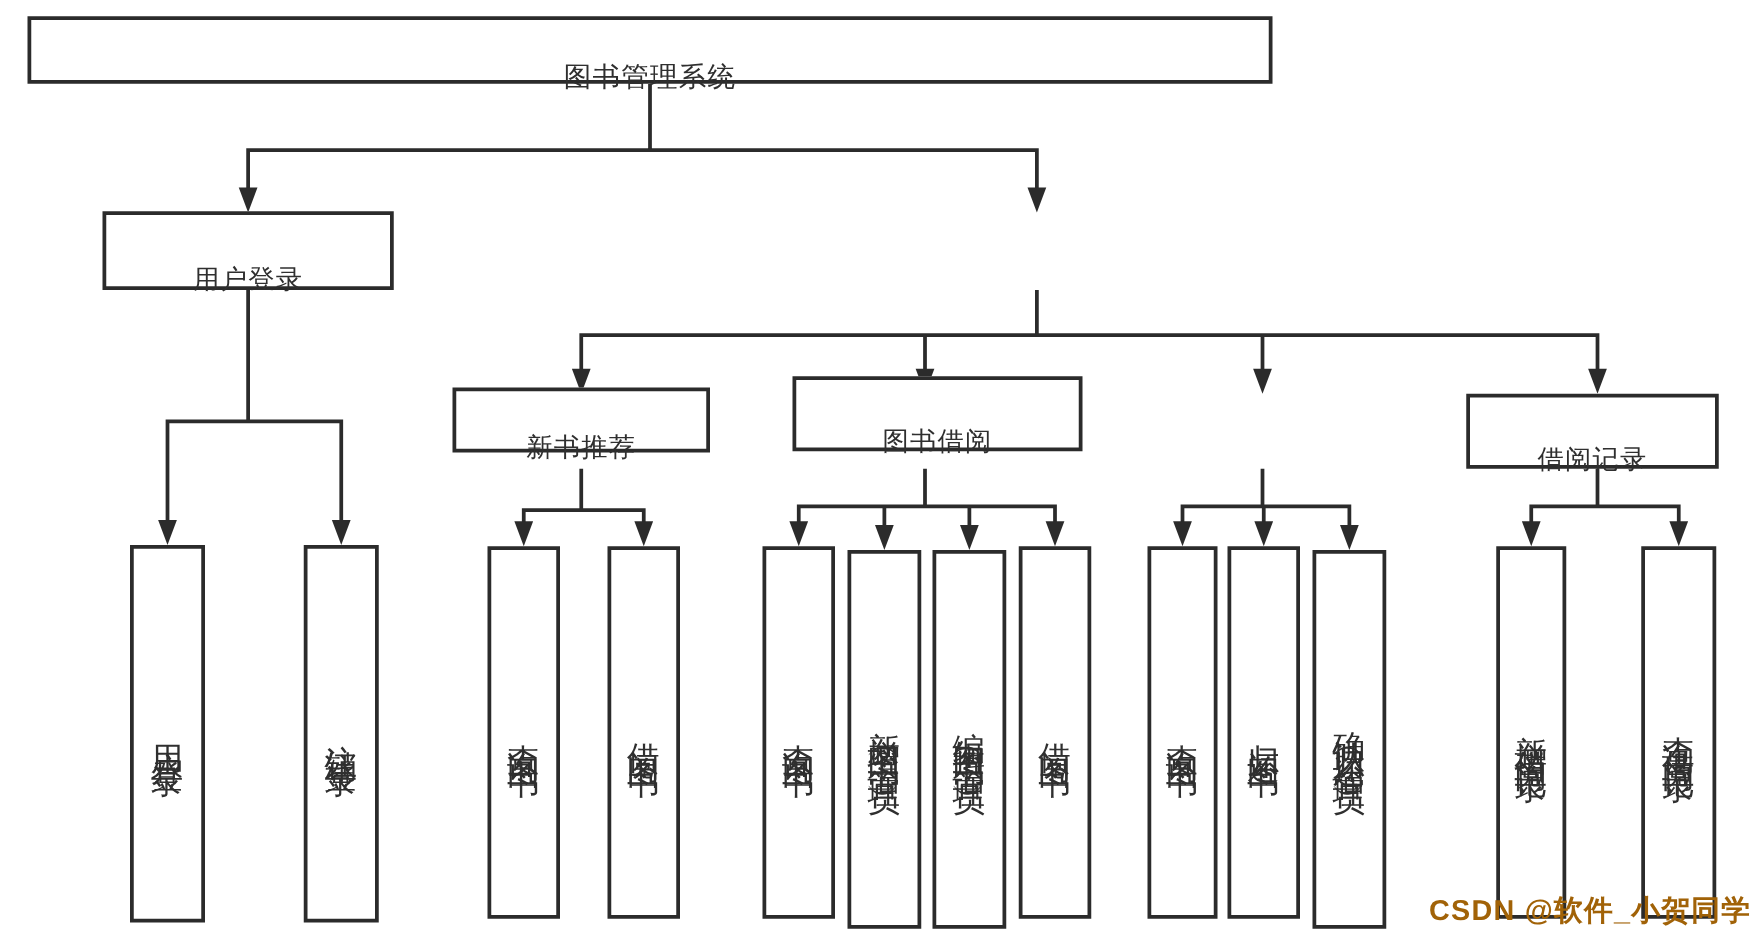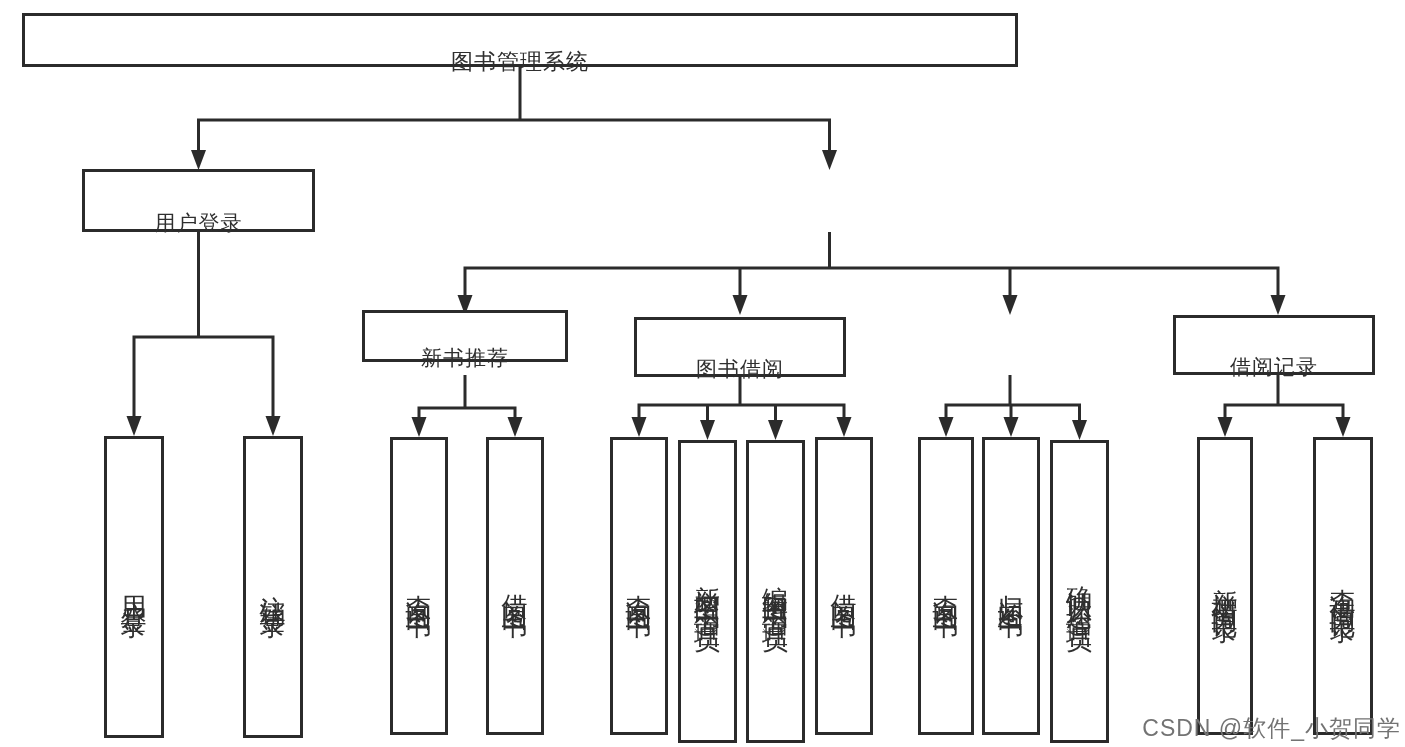--- a/index.html
+++ b/index.html
@@ -16,21 +16,21 @@
     color:#2f2f2f;z-index:1;
   }
   .hbox span{font-size:21px;letter-spacing:1px;white-space:nowrap;margin-top:44px;}
   .root span{font-size:22px;}
   .leaf .vtext{
     writing-mode:vertical-rl;text-orientation:mixed;
     font-size:26px;letter-spacing:6px;line-height:1;
   }
   #watermark{
     position:absolute;right:4px;bottom:3px;z-index:2;
-    font-size:23px;color:#737373;letter-spacing:1px;white-space:nowrap;
+    font-size:23px;color:#a16207;letter-spacing:1px;white-space:nowrap;font-weight:bold;
   }
 </style>
 </head>
 <body>
 
 <div id="stage">
 
   <svg id="wires" width="1405" height="747" viewBox="0 0 1405 747">
 
     <path class="line" d="M520 67 V120 M198.5 120 H829.5 M198.5 118.5 V153 M829.5 118.5 V153"></path>
@@ -62,21 +62,21 @@
     <span>图书管理系统</span>
   </div>
 
   <div class="box hbox" style="left:82px;top:169px;width:233px;height:63px">
     <span>用户登录</span>
   </div>
 
   <div class="box hbox" style="left:362px;top:310px;width:206px;height:52px">
     <span>新书推荐</span>
   </div>
-  <div class="box hbox" style="left:634px;top:317px;width:212px;height:60px">
+  <div class="box hbox" style="left:634px;top:301px;width:232px;height:60px">
     <span>图书借阅</span>
   </div>
   <div class="box hbox" style="left:1173px;top:315px;width:202px;height:60px">
     <span>借阅记录</span>
   </div>
 
   <div class="box leaf" style="left:104px;top:436px;width:60px;height:302px">
     <span class="vtext">用户登录</span>
   </div>
   <div class="box leaf" style="left:243px;top:436px;width:60px;height:302px">

